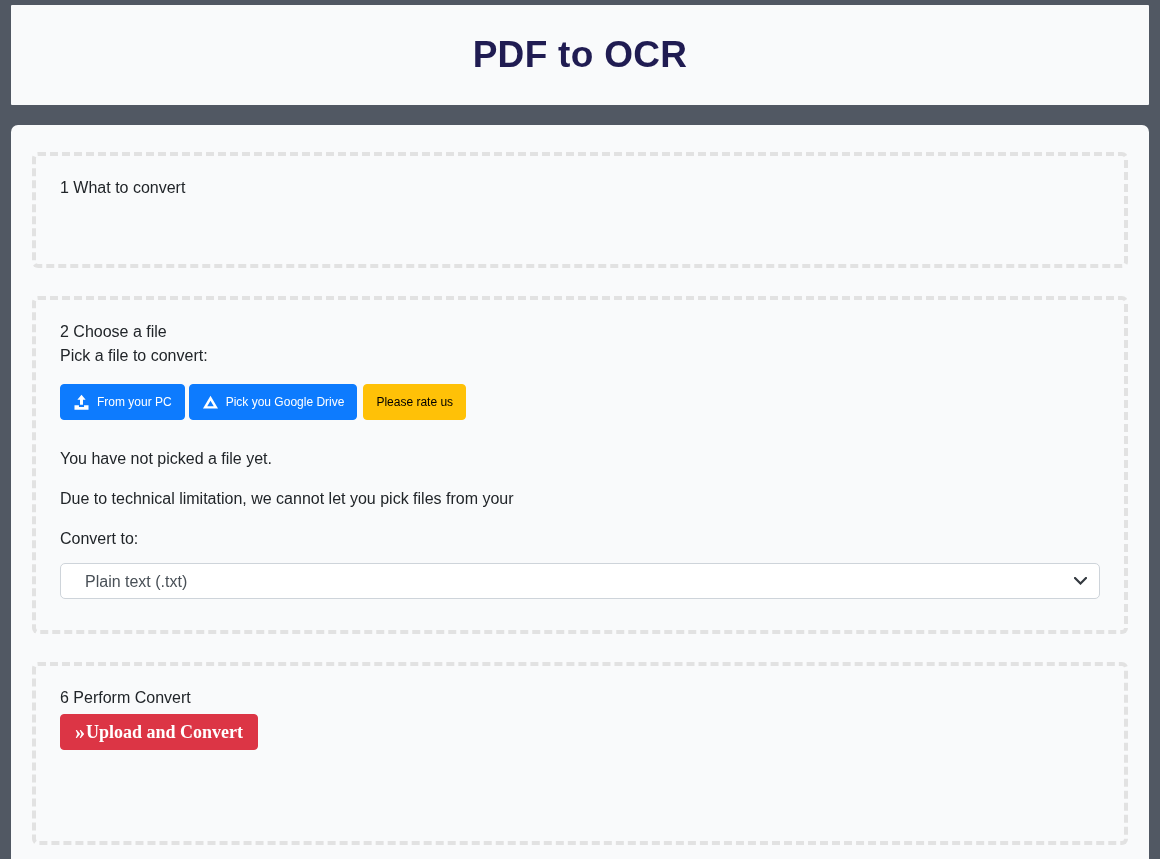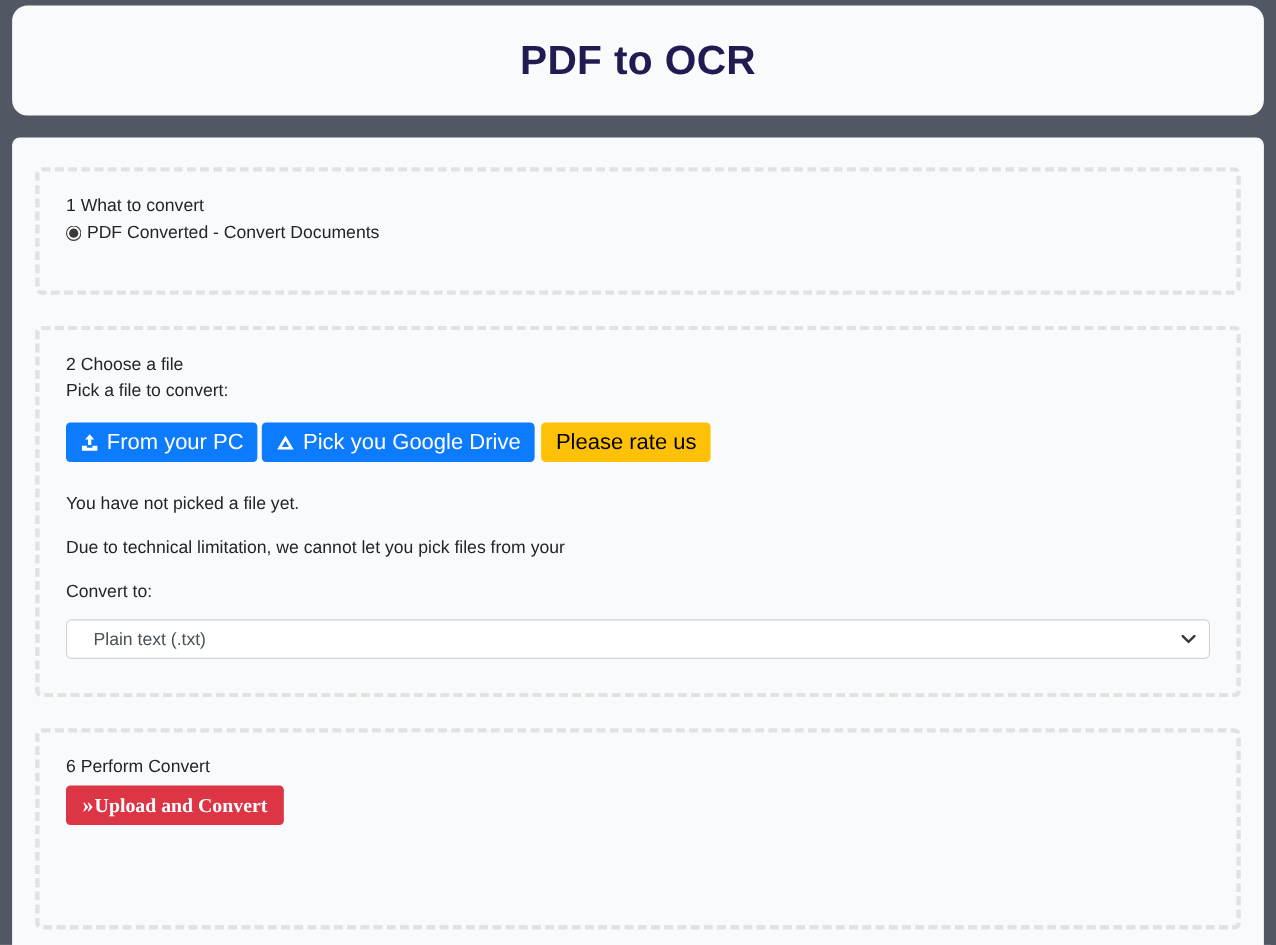--- a/index.html
+++ b/index.html
@@ -9,21 +9,21 @@
     font-family:"Liberation Sans", sans-serif;
     color:#212529;
     overflow:hidden;
   }
   .stage { width:1160px; height:859px; overflow:hidden; position:relative; }
 
   .header-card {
     margin:5px 11px 0;
     height:100px;
     background:#f9fafb;
-    border-radius:14px;
+    border-radius:1px;
     display:flex; align-items:center; justify-content:center;
   }
   .page-title {
     font-size:37px;
     font-weight:bold;
     color:#201c52;
     letter-spacing:0.3px;
   }
 
   .main-card {
@@ -52,21 +52,21 @@
     width:14px; height:14px;
     margin:0 5px 0 0;
     accent-color:#3b3b3b;
   }
 
   .btn-row { margin-top:16px; display:flex; align-items:center; }
   .btn {
     height:36px;
     display:inline-flex; align-items:center;
     padding:0 12px;
-    font-size:20px;
+    font-size:12px;
     font-family:"Liberation Sans", sans-serif;
     border:1px solid transparent;
     border-radius:4px;
     cursor:pointer;
     white-space:nowrap;
   }
   .btn .btn-icon { display:inline-flex; margin-right:7px; }
   .btn-primary { background:#0d7bfe; border-color:#0d7bfe; color:#ffffff; }
   .btn-warning { background:#ffc107; border-color:#ffc107; color:#000000; }
   .mr4 { margin-right:4px; } .mr6 { margin-right:6px; }
@@ -112,24 +112,20 @@
 <div class="stage">
 
   <div class="header-card">
     <div class="page-title">PDF to OCR</div>
   </div>
 
   <div class="main-card">
 
     <div class="section section-what">
       <div class="line">1 What to convert</div>
-      <div class="radio-row line">
-        <input type="radio" name="what" checked="checked" style="">
-        <span>PDF Converted - Convert Documents</span>
-      </div>
     </div>
 
     <div class="section section-choose">
       <div class="line">2 Choose a file</div>
       <div class="line">Pick a file to convert:</div>
 
       <div class="btn-row">
         <button class="btn btn-primary mr4">
           <span class="btn-icon">
             <svg width="17" height="17" viewBox="0 0 16 16" fill="#ffffff" aria-hidden="true">

